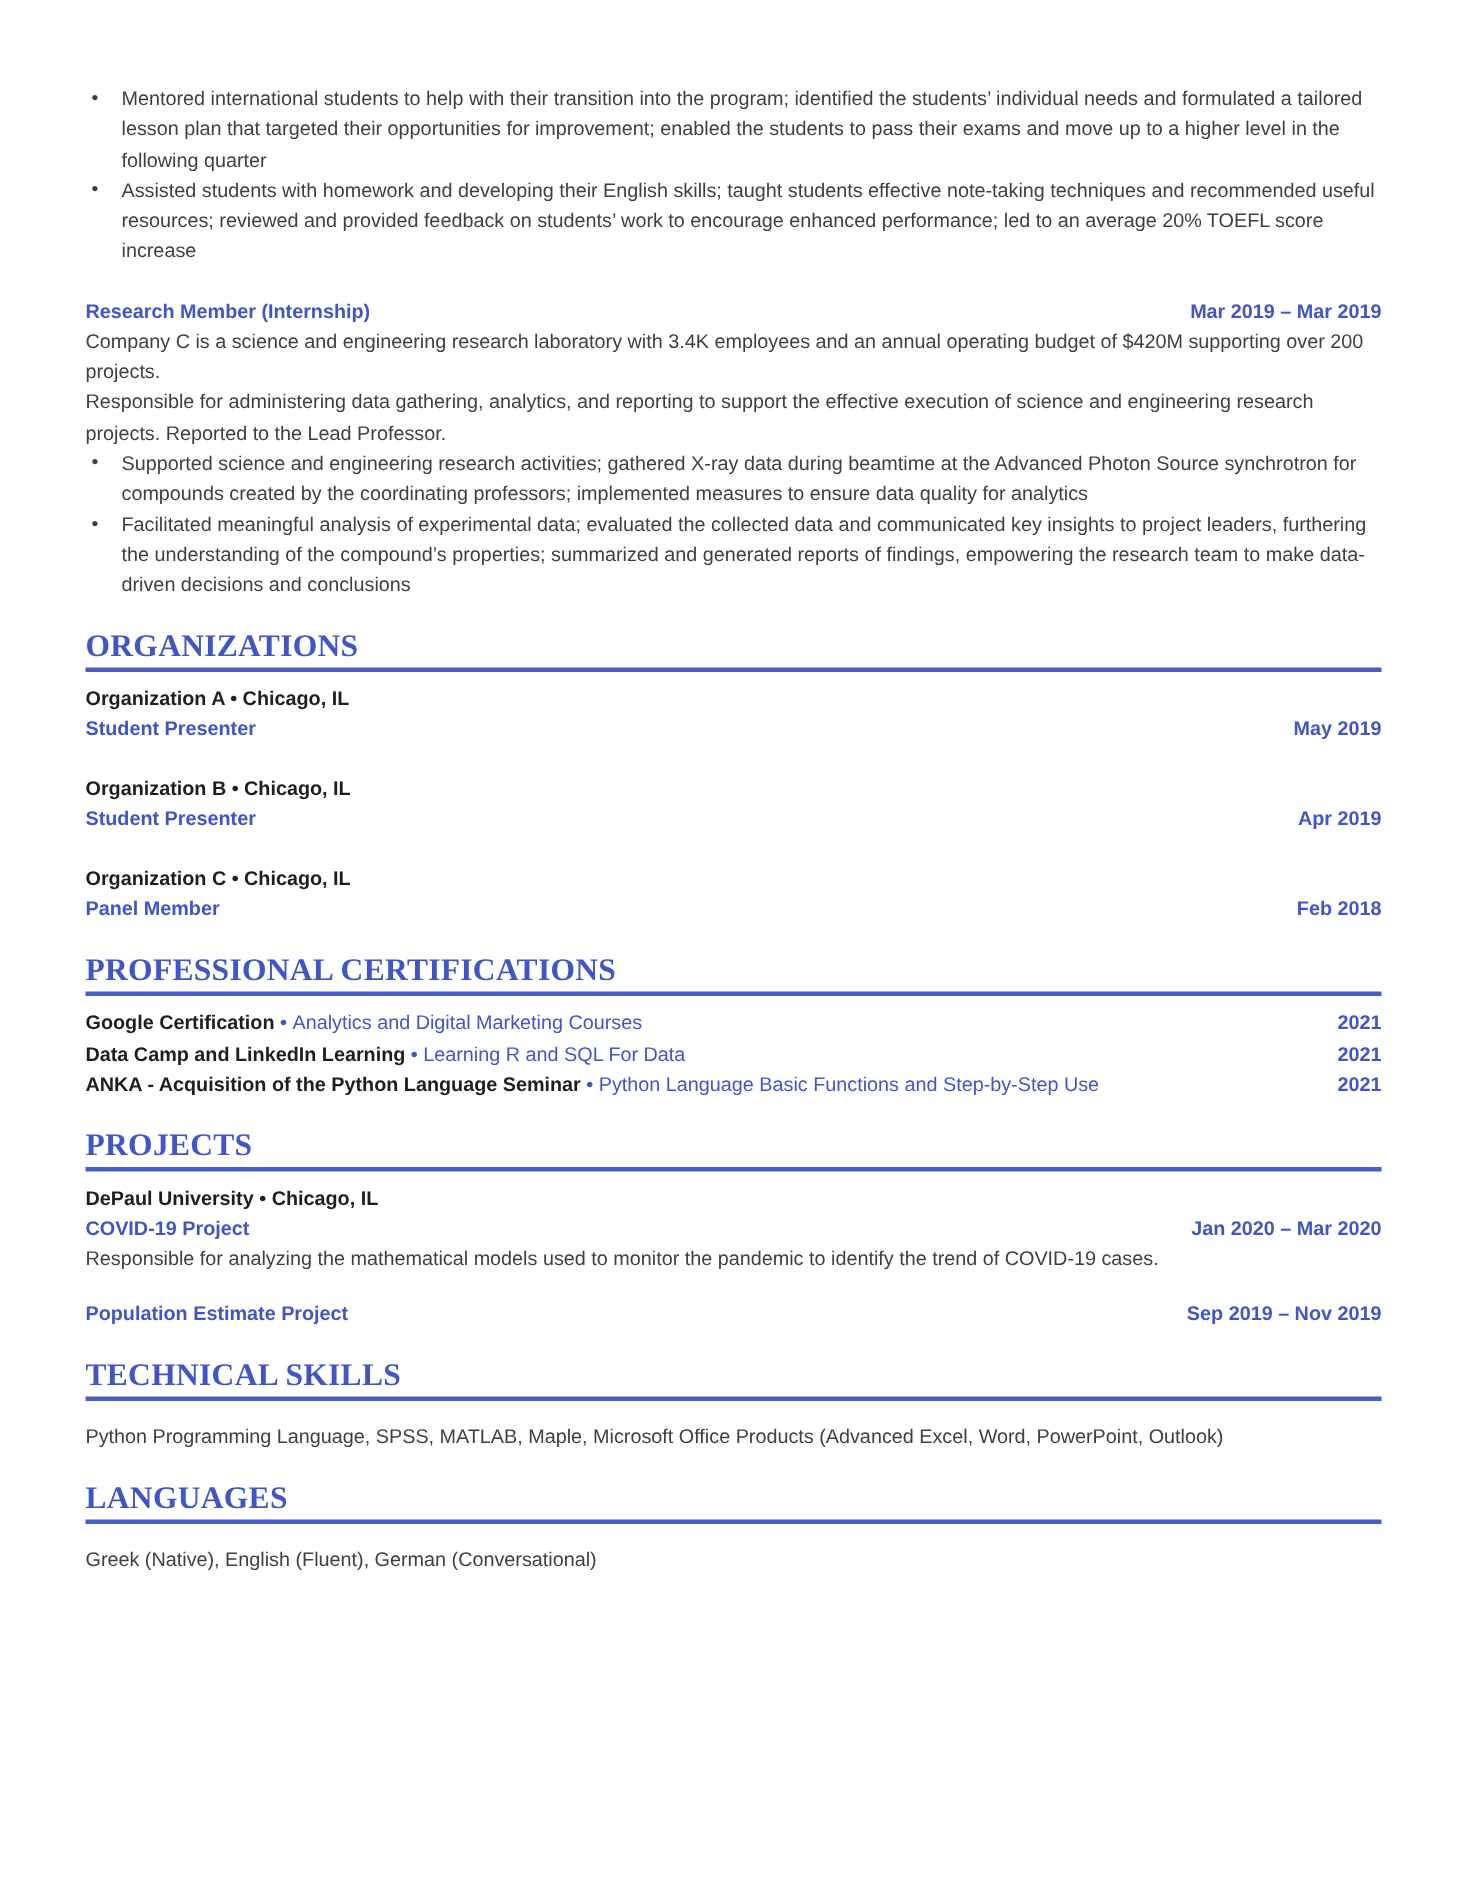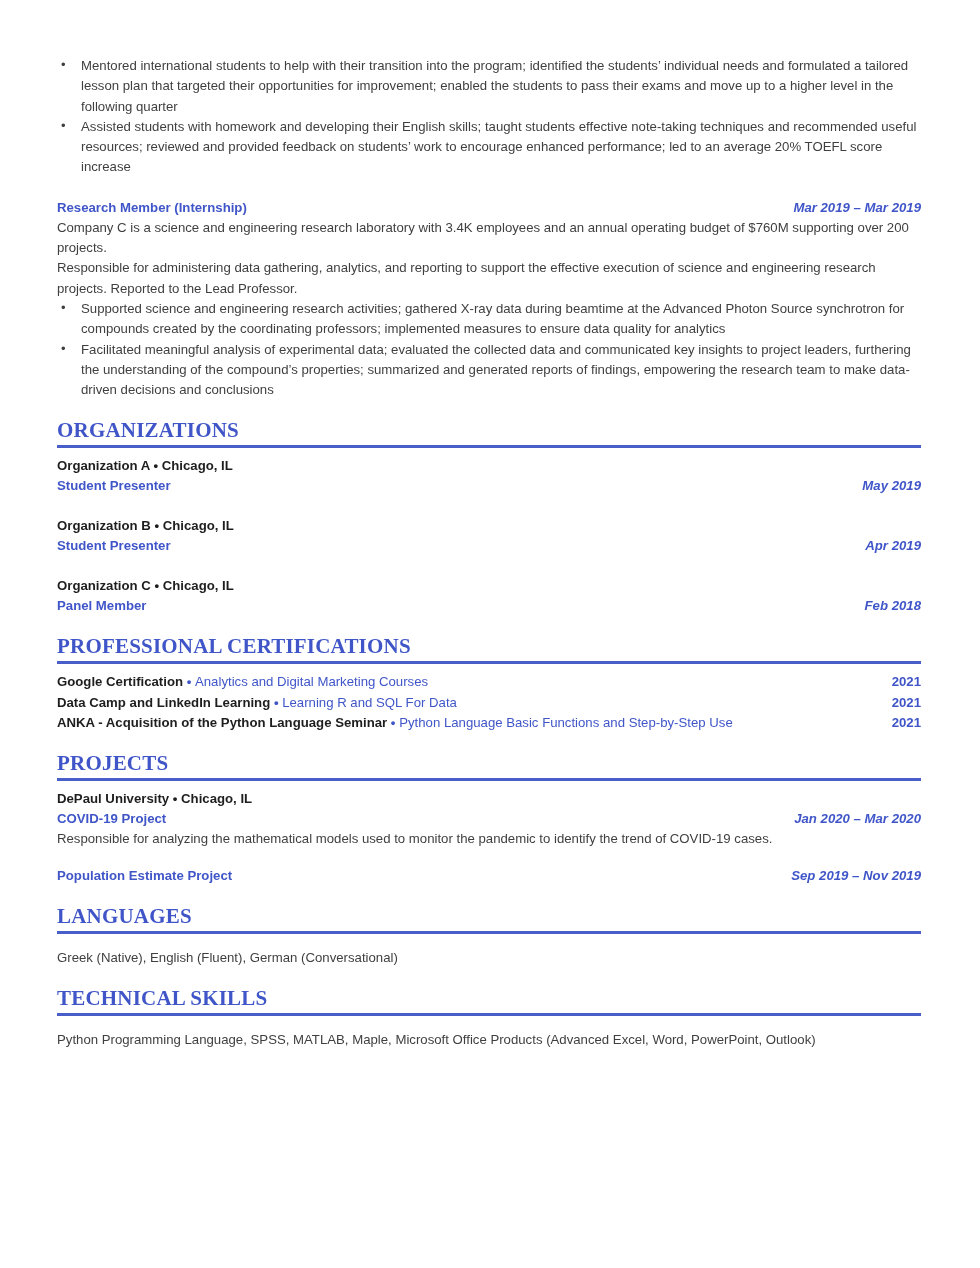--- a/index.html
+++ b/index.html
@@ -69,21 +69,21 @@
     display: flex;
     justify-content: space-between;
     align-items: center;
     font-size: 13.2px;
     line-height: 20px;
     font-weight: bold;
     color: #4056c8;
     margin: 0;
   }
   .role-row .role { }
-  .role-row .date { white-space: nowrap; font-style: italic; }
+  .role-row .date { white-space: nowrap; }
 
   
   .section {
     margin-top: 18px;
   }
   .section-title {
     font-family: "Liberation Serif", serif;
     font-weight: bold;
     font-size: 21px;
     line-height: 24px;
@@ -127,21 +127,21 @@
       <li>Assisted students with homework and developing their English skills; taught students effective note-taking techniques and recommended useful resources; reviewed and provided feedback on students’ work to encourage enhanced performance; led to an average 20% TOEFL score increase</li>
     </ul>
 
     <div class="spacer-20"></div>
 
     <div>
       <div class="role-row">
         <span class="role">Research Member (Internship)</span>
         <span class="date">Mar 2019 – Mar 2019</span>
       </div>
-      <p class="body">Company C is a science and engineering research laboratory with 3.4K employees and an annual operating budget of $760M supporting over 200 projects.</p>
+      <p class="body">Company C is a science and engineering research laboratory with 3.4K employees and an annual operating budget of $420M supporting over 200 projects.</p>
       <p class="body">Responsible for administering data gathering, analytics, and reporting to support the effective execution of science and engineering research projects. Reported to the Lead Professor.</p>
       <ul class="bullets">
         <li>Supported science and engineering research activities; gathered X-ray data during beamtime at the Advanced Photon Source synchrotron for compounds created by the coordinating professors; implemented measures to ensure data quality for analytics</li>
         <li>Facilitated meaningful analysis of experimental data; evaluated the collected data and communicated key insights to project leaders, furthering the understanding of the compound’s properties; summarized and generated reports of findings, empowering the research team to make data-driven decisions and conclusions</li>
       </ul>
     </div>
 
     <div class="section">
       <h2 class="section-title">ORGANIZATIONS</h2>
       <div class="section-rule"></div>
@@ -204,27 +204,27 @@
 
       <div class="spacer-16"></div>
 
       <div class="role-row">
         <span class="role">Population Estimate Project</span>
         <span class="date">Sep 2019 – Nov 2019</span>
       </div>
     </div>
 
     <div class="section">
+      <h2 class="section-title">TECHNICAL SKILLS</h2>
+      <div class="section-rule"></div>
+      <div class="spacer-6"></div>
+      <p class="body">Python Programming Language, SPSS, MATLAB, Maple, Microsoft Office Products (Advanced Excel, Word, PowerPoint, Outlook)</p>
+    </div>
+
+    <div class="section">
       <h2 class="section-title">LANGUAGES</h2>
       <div class="section-rule"></div>
       <div class="spacer-6"></div>
       <p class="body">Greek (Native), English (Fluent), German (Conversational)</p>
     </div>
 
-    <div class="section">
-      <h2 class="section-title">TECHNICAL SKILLS</h2>
-      <div class="section-rule"></div>
-      <div class="spacer-6"></div>
-      <p class="body">Python Programming Language, SPSS, MATLAB, Maple, Microsoft Office Products (Advanced Excel, Word, PowerPoint, Outlook)</p>
-    </div>
-
   </div>
 </div>
 
 </body></html>

